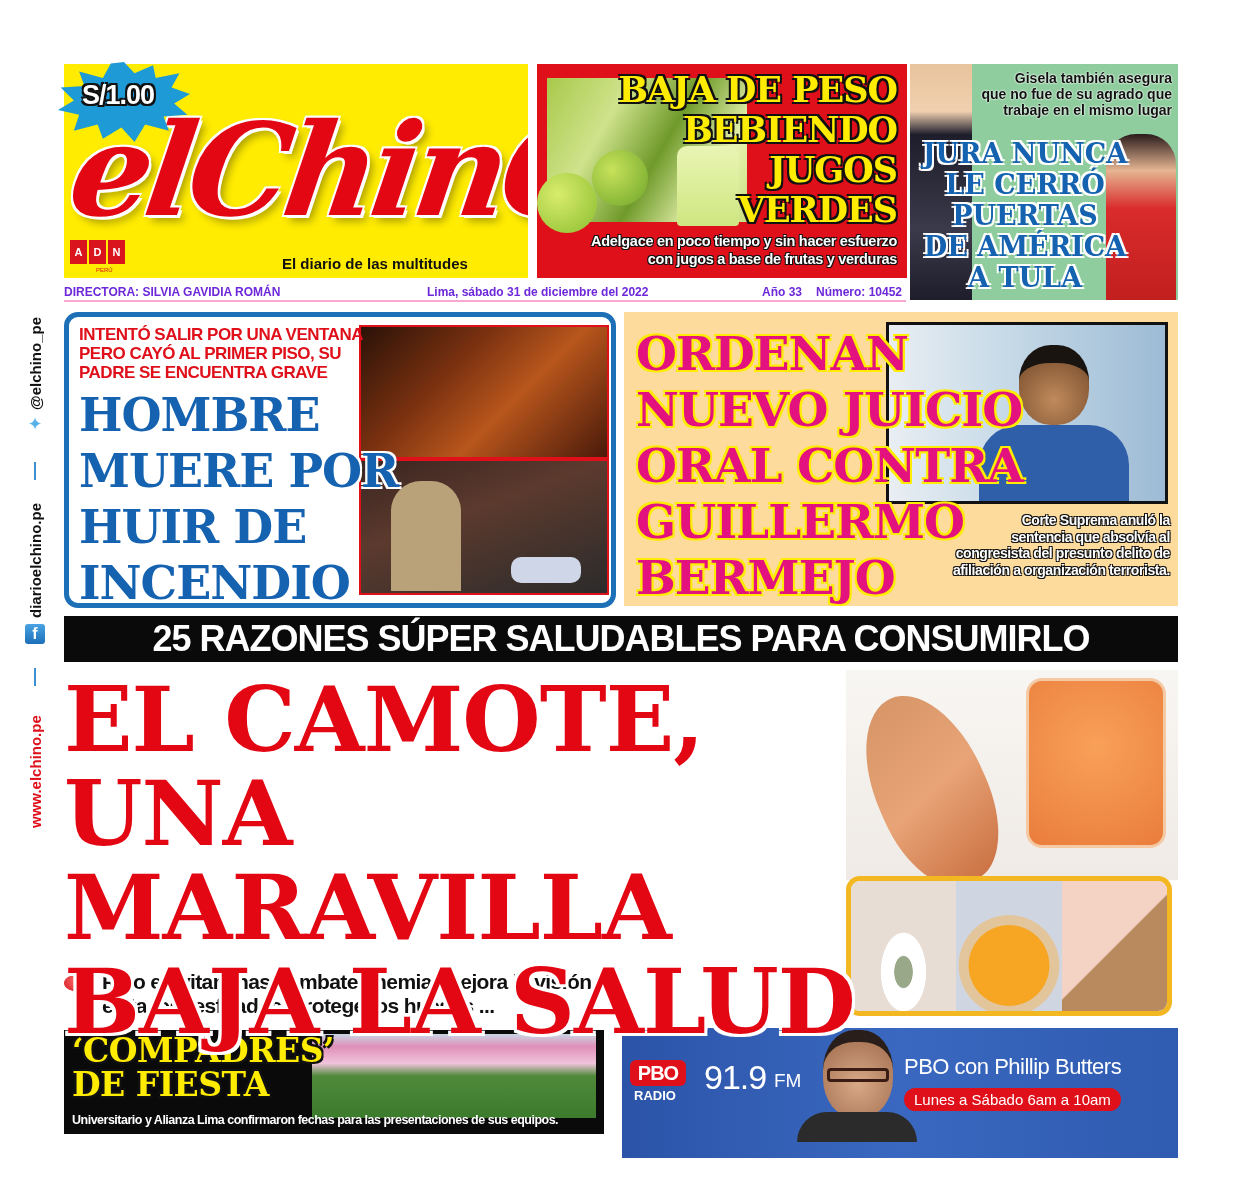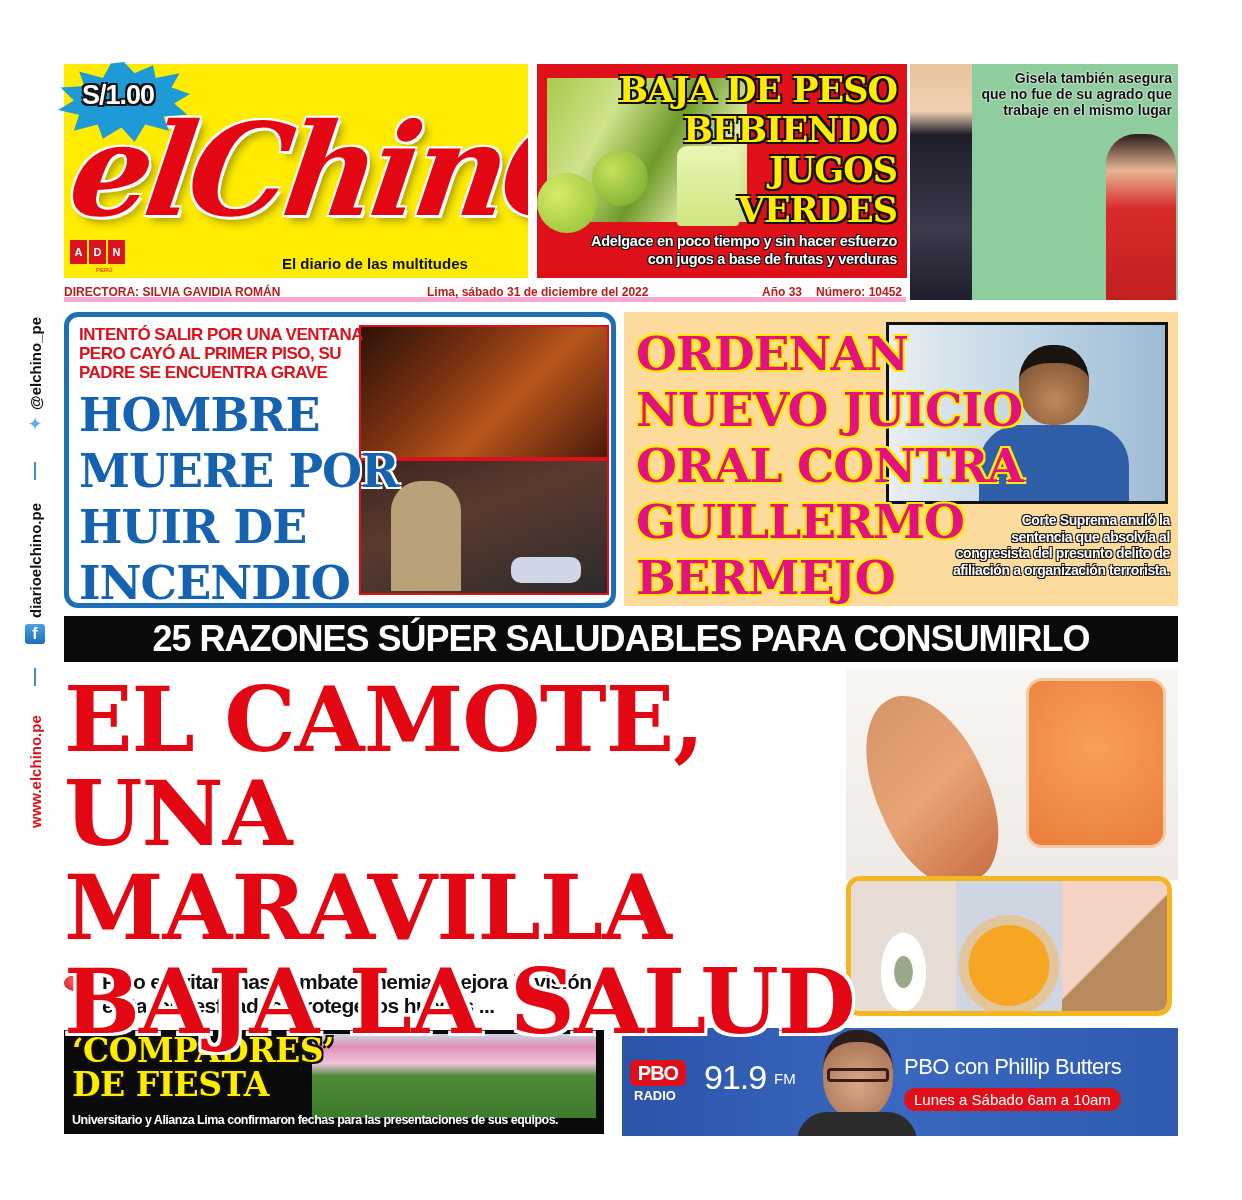--- a/index.html
+++ b/index.html
@@ -74,21 +74,21 @@
     position: absolute; right: 6px; top: 6px; text-align: right; font-weight: bold; font-size: 14px; line-height: 16px; color: #111;
     text-shadow: 0 0 2px #fff, 0 0 2px #fff;
   }
   .gisela-title {
     position: absolute; left: 10px; top: 74px; width: 210px; text-align: center; font-family: "DejaVu Serif", serif; font-weight: bold;
     font-size: 27px; line-height: 31px; color: #1462b0;
     text-shadow: -2px -2px 0 #fff, 2px -2px 0 #fff, -2px 2px 0 #fff, 2px 2px 0 #fff;
   }
 
   
-  .info-line { left: 64px; top: 284px; width: 842px; height: 18px; border-bottom: 5px solid #f9a8d4; font-weight: bold; font-size: 12px; color: #b91c1c; }
+  .info-line { left: 64px; top: 284px; width: 842px; height: 18px; border-bottom: 2px solid #f9a8d4; font-weight: bold; font-size: 12px; color: #6d28d9; }
   .info-line span { position: absolute; top: 1px; }
 
   
   .story-fire { left: 64px; top: 312px; width: 552px; height: 296px; border: 5px solid #1d6fb8; border-radius: 14px; background: #fff; overflow: hidden; }
   .fire-kicker { position: absolute; left: 10px; top: 8px; width: 300px; font-weight: bold; font-size: 17px; line-height: 19px; color: #e0101b; letter-spacing: -0.5px; }
   .fire-title {
     position: absolute; left: 10px; top: 70px; font-family: "DejaVu Serif", serif; font-weight: bold; font-size: 46px; line-height: 56px;
     color: #1462b0; letter-spacing: -1px; z-index: 3;
     text-shadow: -2px -2px 0 #fff, 2px -2px 0 #fff, -2px 2px 0 #fff, 2px 2px 0 #fff;
   }
@@ -140,25 +140,25 @@
   .story-compadres { left: 64px; top: 1030px; width: 540px; height: 104px; background: #0a0a0a; overflow: hidden; }
   .stadium-photo { position: absolute; left: 248px; top: 4px; width: 284px; height: 84px; background: linear-gradient(#c9d6e4 0%, #e08fb8 15%, #f0c4dc 35%, #4f8a3a 50%, #3c7a2c 100%); }
   .compadres-title {
     position: absolute; left: 8px; top: 4px; font-family: "DejaVu Serif", serif; font-weight: bold; font-size: 33px; line-height: 34px; color: #ffec00;
     letter-spacing: -0.5px; z-index: 2;
     text-shadow: -2px -2px 0 #111, 2px -2px 0 #111, -2px 2px 0 #111, 2px 2px 0 #111;
   }
   .compadres-sub { position: absolute; left: 8px; top: 83px; font-weight: bold; font-size: 12.5px; color: #fff; letter-spacing: -0.5px; white-space: nowrap; z-index: 2; }
 
   
-  .ad-pbo { left: 622px; top: 1028px; width: 556px; height: 108px; background: linear-gradient(90deg, #2b54a8, #3a68c0 50%, #2f5bb0); overflow: hidden; }
+  .ad-pbo { left: 622px; top: 1028px; width: 556px; height: 130px; background: linear-gradient(90deg, #2b54a8, #3a68c0 50%, #2f5bb0); overflow: hidden; }
   .pbo-logo { position: absolute; left: 8px; top: 32px; width: 56px; height: 26px; background: #e0101b; border-radius: 6px; color: #fff; font-weight: bold; font-size: 20px; text-align: center; line-height: 26px; letter-spacing: -1px; }
   .pbo-radio { position: absolute; left: 12px; top: 60px; color: #fff; font-weight: bold; font-size: 13px; }
   .pbo-freq { position: absolute; left: 82px; top: 30px; color: #fff; font-size: 34px; letter-spacing: -1px; }
-  .pbo-fm { position: absolute; left: 152px; top: 42px; color: #fff; font-size: 15px; }
+  .pbo-fm { position: absolute; left: 152px; top: 42px; color: #fff; font-size: 19px; }
   .pbo-host { position: absolute; left: 175px; top: 0; width: 120px; height: 106px; }
   .pbo-host .head { position: absolute; left: 26px; top: 2px; width: 70px; height: 88px; border-radius: 45%; background: radial-gradient(circle at 50% 55%, #d8a987, #a06c4d); border-top: 12px solid #2a1e1a; }
   .pbo-host .glasses { position: absolute; left: 30px; top: 40px; width: 62px; height: 14px; border: 3px solid #3a1c14; border-radius: 4px; }
   .pbo-host .jacket { position: absolute; left: 0; top: 84px; width: 120px; height: 30px; background: #2b2b2b; border-radius: 30px 30px 0 0; }
   .pbo-show { position: absolute; left: 282px; top: 26px; color: #fff; font-size: 22px; letter-spacing: -0.5px; }
   .pbo-sched { position: absolute; left: 282px; top: 60px; background: #e0101b; color: #fff; font-size: 15px; padding: 3px 10px; border-radius: 12px; }
 </style>
 </head>
 <body>
 
@@ -204,20 +204,27 @@
 </div>
 
 <div class="abs promo-gisela">
   <div class="gisela-left"></div>
   <div class="gisela-right"></div>
   <div class="gisela-kicker">
     <div>Gisela también asegura</div>
     <div>que no fue de su agrado que</div>
     <div>trabaje en el mismo lugar</div>
   </div>
+  <div class="gisela-title">
+    <div>JURA NUNCA</div>
+    <div>LE CERRÓ</div>
+    <div>PUERTAS</div>
+    <div>DE AMÉRICA</div>
+    <div>A TULA</div>
+  </div>
 </div>
 
 <div class="abs info-line">
   <span style="left:0;">DIRECTORA: SILVIA GAVIDIA ROMÁN</span>
   <span style="left:332px;margin-left:31px;">Lima, sábado 31 de diciembre del 2022</span>
   <span style="left:698px;">Año 33</span>
   <span style="left:752px;">Número: 10452</span>
 </div>
 
 <div class="abs story-fire">

